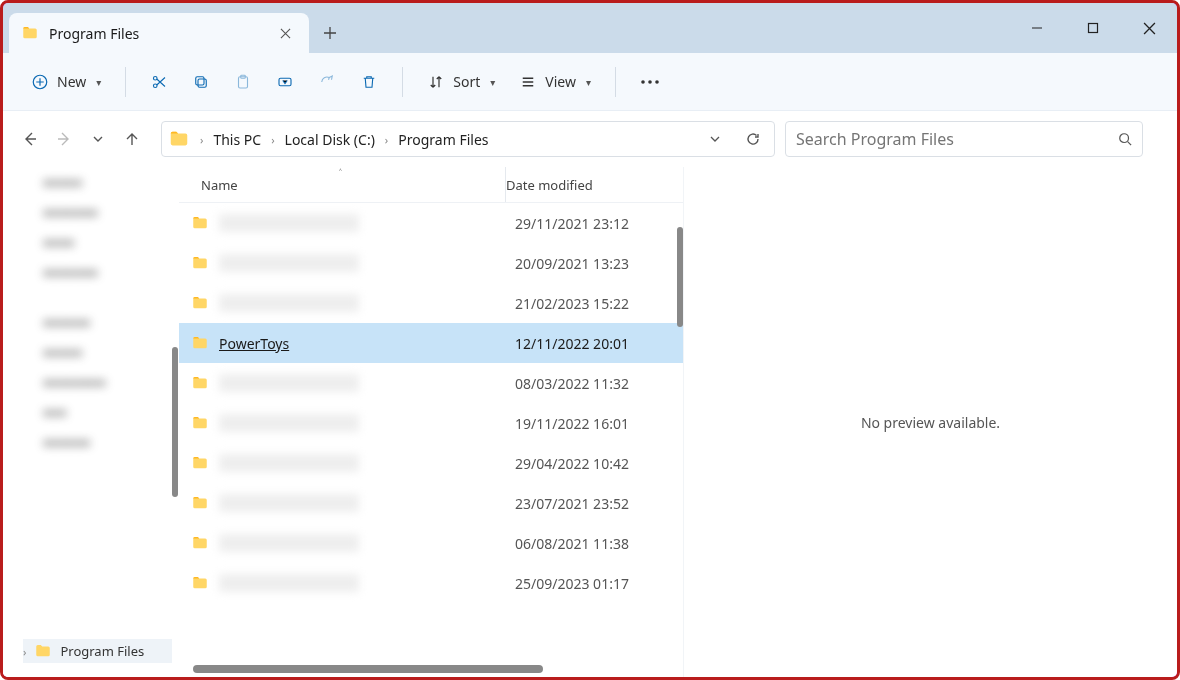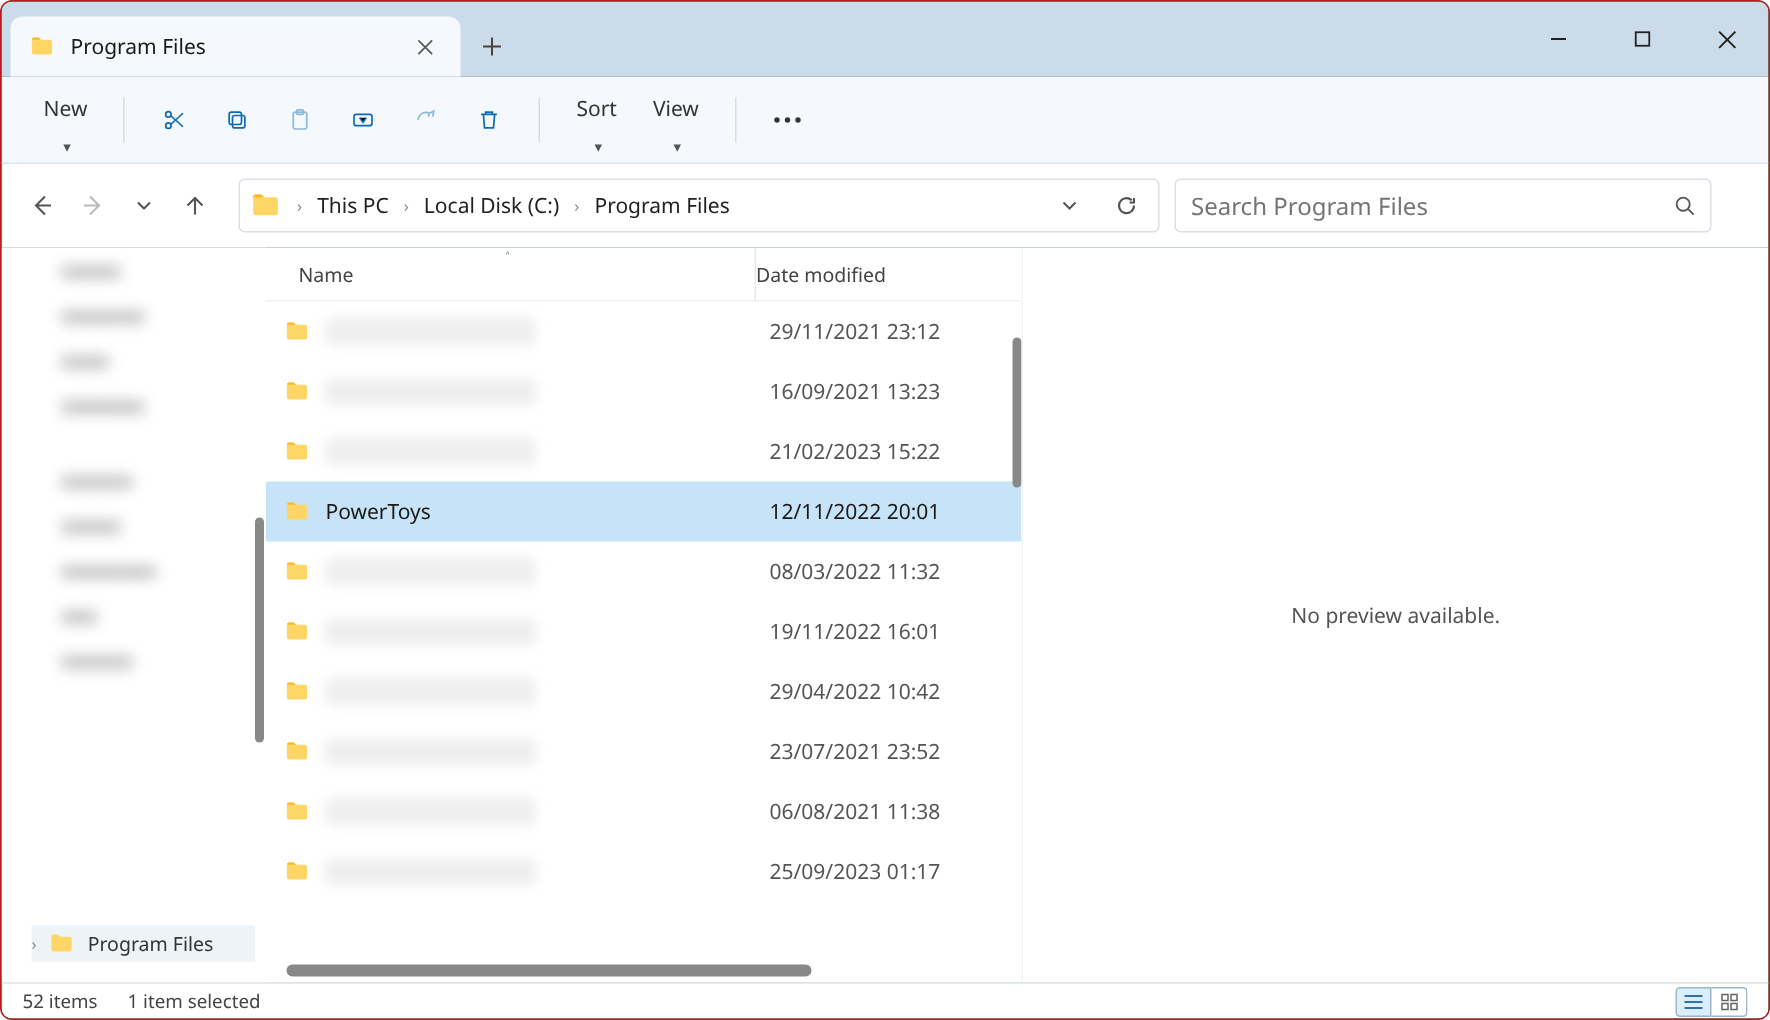--- a/index.html
+++ b/index.html
@@ -1,32 +1,32 @@
 <!DOCTYPE html>
 <html><head>
 <meta charset="utf-8">
 <style>
   * { box-sizing: border-box; margin: 0; padding: 0; font-family: "Segoe UI", -apple-system, system-ui, sans-serif; }
   html, body { width: 1180px; height: 680px; overflow: hidden; background: #fff; }
-  .window { width: 1180px; height: 680px; border: 1px solid #b91c1c; border-radius: 8px; display: flex; flex-direction: column; overflow: hidden; background: #14532d; }
+  .window { width: 1180px; height: 680px; border: 3px solid #b91c1c; border-radius: 8px; display: flex; flex-direction: column; overflow: hidden; background: #d946ef; }
 
   
   .titlebar { height: 50px; background: #cbdbea; display: flex; align-items: flex-end; position: relative; padding-left: 6px; }
   .tab { height: 40px; width: 300px; background: #f5f9fd; border-top-left-radius: 8px; border-top-right-radius: 8px; display: flex; align-items: center; padding: 0 12px; gap: 10px; font-size: 14px; color: #1a1a1a; position: relative; }
   .tab .close { margin-left: auto; width: 24px; height: 24px; display:flex; align-items:center; justify-content:center; color:#444; cursor:pointer; }
   .newtab { width: 42px; height: 40px; display:flex; align-items:center; justify-content:center; color:#333; cursor:pointer; }
   .win-controls { position:absolute; right:0; top:0; height:50px; display:flex; }
   .win-btn { width:56px; height:50px; display:flex; align-items:center; justify-content:center; color:#222; cursor:pointer; }
 
   .folder-icon-svg { width:18px; height:18px; }
   .folder-icon-big { width:22px; height:22px; margin-right:4px;}
 
   
   .toolbar { height: 58px; background: #f5f9fd; border-bottom:1px solid #e8eef5; display:flex; align-items:center; padding:0 18px; gap:4px; }
-  .tool-btn { height:36px; min-width:34px; padding:0 10px; border-radius:4px; display:flex; align-items:center; justify-content:center; gap:8px; color:#0c4a78; cursor:pointer; font-size:14px;flex-direction:column; }
+  .tool-btn { height:36px; min-width:34px; padding:0 10px; border-radius:4px; display:flex; align-items:center; justify-content:center; gap:8px; color:#0c4a78; cursor:pointer; font-size:14px; }
   .tool-btn .lbl { color:#333; }
   .tool-sep { width:1px; height:30px; background:#d4dce5; margin:0 10px; }
   .chev { font-size:10px; color:#555; margin-left:2px;}
 
   
   .addr-row { height:56px; background:#fff; display:flex; align-items:center; padding:0 12px; gap:10px; }
   .nav-arrows { display:flex; align-items:center; gap:4px; margin-right:4px;}
   .nav-btn { width:30px; height:34px; display:flex; align-items:center; justify-content:center; color:#666; cursor:pointer; border-radius:4px; font-size:16px;}
   .addr-bar { flex:0 0 614px; height:36px; border:1px solid #dadfe5; border-radius:4px; display:flex; align-items:center; padding:0 6px; gap:4px; font-size:14px; color:#222; }
   .crumb { display:flex; align-items:center; gap:4px; padding:0 4px; cursor:pointer; height:100%; border-radius:3px;}
@@ -45,21 +45,21 @@
   .sidebar-bottom { position:absolute; bottom:14px; left:20px; right:6px; height:24px; display:flex; align-items:center; gap:8px; font-size:13px; color:#333; background:#eef3f8;}
   .sidebar .vscroll { position:absolute; right:0; top:180px; width:6px; height:150px; background:#888; border-radius:3px;}
 
   .filelist { width:504px; height:100%; overflow:hidden; position:relative;}
   .flist-header { height:36px; display:flex; align-items:center; font-size:13px; color:#444; border-bottom:1px solid #eef1f5; position:relative;}
   .col-name { width:326px; padding-left:22px;}
   .col-date { flex:1; border-left:1px solid #e5e9ee; height:100%; display:flex; align-items:center;}
   .flist-header .sort-ind { position:absolute; left:160px; top:-1px; font-size:10px; color:#666;}
   .rows { position:relative; height:calc(100% - 36px - 16px); overflow:hidden;}
   .frow { height:40px; display:flex; align-items:center; font-size:14px; color:#333;}
-  .frow .fname { width:326px; padding-left:12px; display:flex; align-items:flex-start; gap:10px;}
+  .frow .fname { width:326px; padding-left:12px; display:flex; align-items:flex-start; gap:10px;text-decoration:underline;}
   .frow .fname .blur-text { filter:blur(4px); color:#bbb; background:#eee; border-radius:3px; padding:2px 6px; width:140px; height:18px;}
   .frow .fdate { flex:1; padding-left:10px; color:#555;}
   .frow.selected { background:#c7e3f8;}
   .frow.selected .fname, .frow.selected .fdate { color:#1a1a1a;}
   .hscroll { position:absolute; bottom:4px; left:14px; width:350px; height:8px; background:#888; border-radius:4px;}
   .vscroll-f { position:absolute; right:0; top:60px; width:6px; height:100px; background:#888; border-radius:3px;}
 
   .preview { flex:1; height:100%; display:flex; align-items:center; justify-content:center; font-size:14px; color:#555; border-left:1px solid #f1f4f7;}
 
   
@@ -295,21 +295,21 @@
             <div class="fdate">29/11/2021 23:12</div>
           </div>
           <div class="frow">
             <div class="fname">
               <svg class="folder-icon-svg" viewBox="0 0 24 24">
                 <path fill="#ffd666" d="M3 6a2 2 0 0 1 2-2h4l2 2h8a2 2 0 0 1 2 2v9a2 2 0 0 1-2 2H5a2 2 0 0 1-2-2V6z"></path>
                 <path fill="#ffb822" d="M3 6a2 2 0 0 1 2-2h4l2 2H3z"></path>
               </svg>
               <span class="blur-text"></span>
             </div>
-            <div class="fdate">16/09/2021 13:23</div>
+            <div class="fdate">20/09/2021 13:23</div>
           </div>
           <div class="frow">
             <div class="fname">
               <svg class="folder-icon-svg" viewBox="0 0 24 24">
                 <path fill="#ffd666" d="M3 6a2 2 0 0 1 2-2h4l2 2h8a2 2 0 0 1 2 2v9a2 2 0 0 1-2 2H5a2 2 0 0 1-2-2V6z"></path>
                 <path fill="#ffb822" d="M3 6a2 2 0 0 1 2-2h4l2 2H3z"></path>
               </svg>
               <span class="blur-text"></span>
             </div>
             <div class="fdate">21/02/2023 15:22</div>
@@ -388,33 +388,14 @@
       <div class="hscroll"></div>
       <div class="vscroll-f"></div>
     </div>
 
     <div class="preview">
       <span>No preview available.</span>
     </div>
 
   </div>
 
-  <div class="statusbar">
-    <span>52 items</span>
-    <span>1 item selected</span>
-    <div class="views">
-      <div class="view-btn active">
-          <svg width="14" height="12" viewBox="0 0 14 12">
-            <path stroke="#2a74ad" stroke-width="1.4" d="M1 2h12M1 6h12M1 10h12"></path>
-          </svg>
-        </div>
-      <div class="view-btn">
-          <svg width="12" height="12" viewBox="0 0 12 12">
-            <rect x="1" y="1" width="4" height="4" fill="none" stroke="#666"></rect>
-            <rect x="7" y="1" width="4" height="4" fill="none" stroke="#666"></rect>
-            <rect x="1" y="7" width="4" height="4" fill="none" stroke="#666"></rect>
-            <rect x="7" y="7" width="4" height="4" fill="none" stroke="#666"></rect>
-          </svg>
-        </div>
-    </div>
-  </div>
 
 </div>
 
 </body></html>

